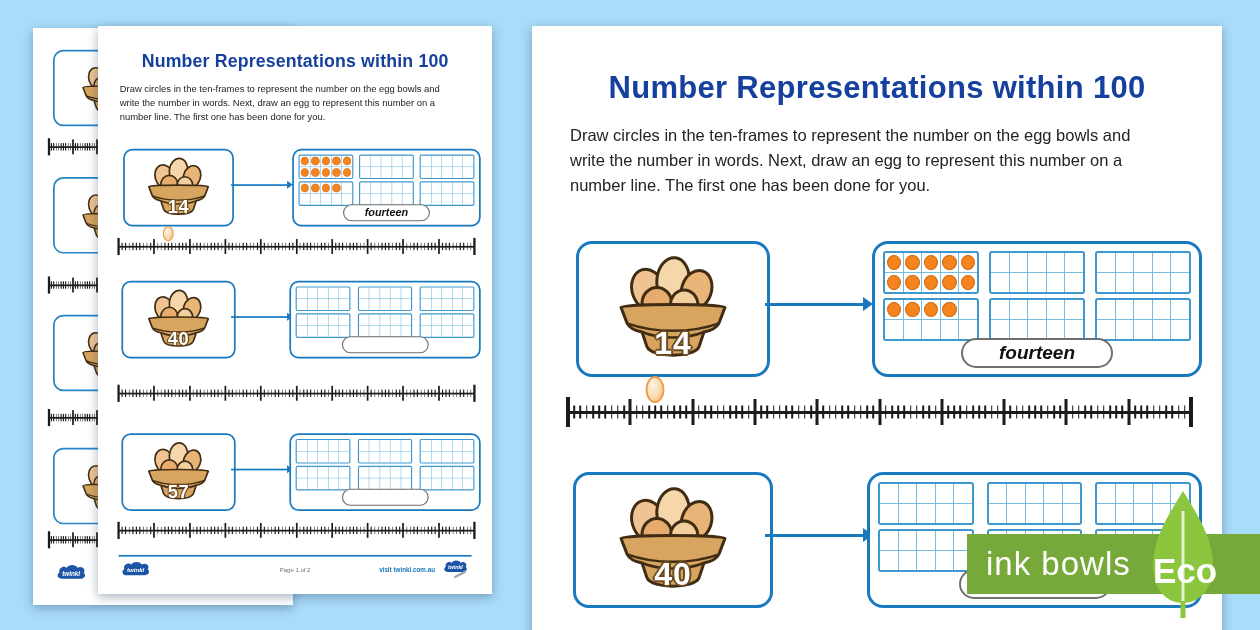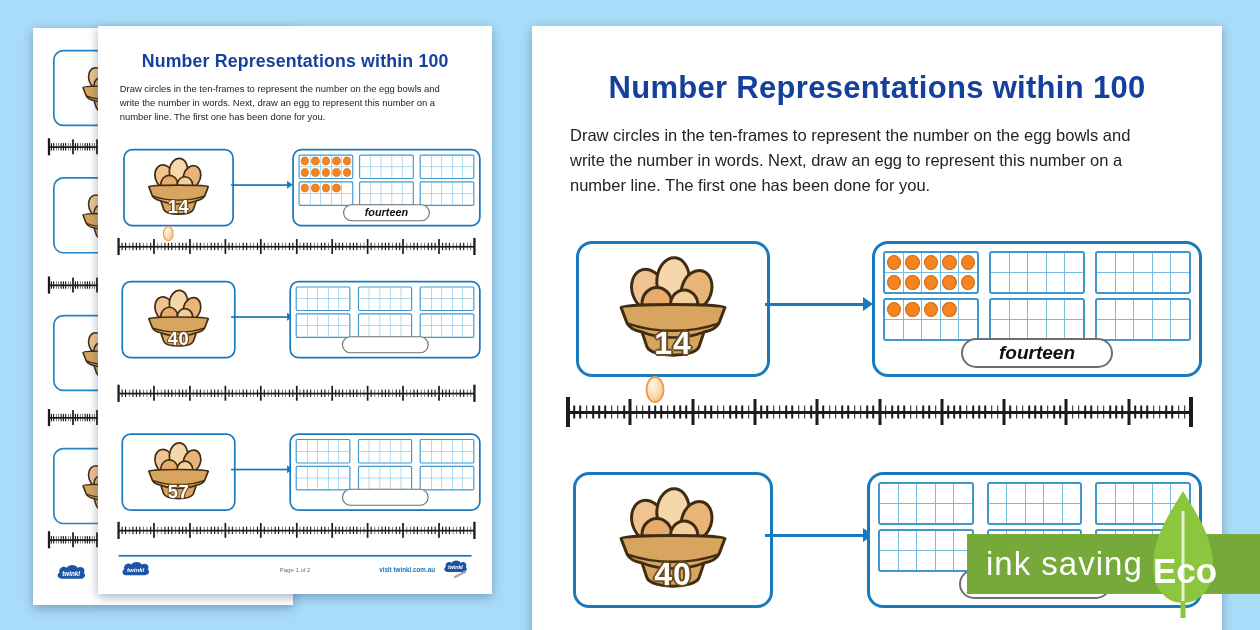--- a/index.html
+++ b/index.html
@@ -1459,21 +1459,21 @@
               </div>
             </div>
           <div class="word-pill"></div>
         </div>
       </div>
 
     </div>
   </div>
 
   <div class="eco-banner">
-    <div class="ink-label">ink saving</div>
+    <div class="ink-label">ink bowls</div>
   </div>
   <svg class="eco-leaf" viewBox="0 0 64 130">
     <path d="M32,2 C44,22 62,48 62,76 C62,100 49,114 32,114 C15,114 2,100 2,76 C2,48 20,22 32,2 Z" fill="#8cc63e"></path>
     <line x1="32" y1="22" x2="32" y2="112" stroke="rgba(255,255,255,0.75)" stroke-width="3"></line>
     <rect x="29.5" y="114" width="5" height="15" fill="#8cc63e"></rect>
   </svg>
   <div class="eco-label">Eco</div>
 
 </div>
 

